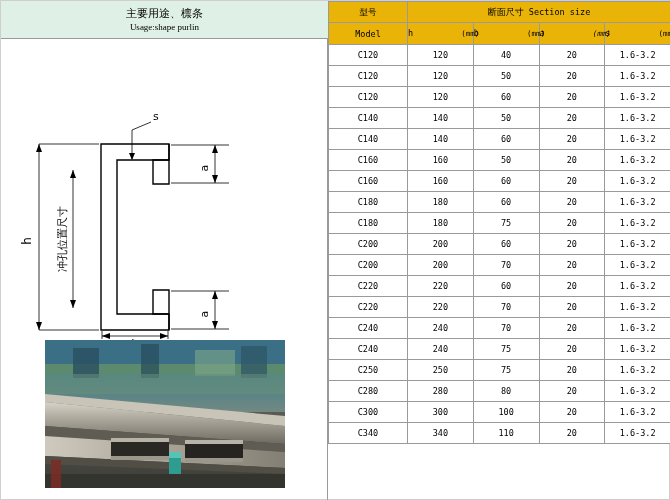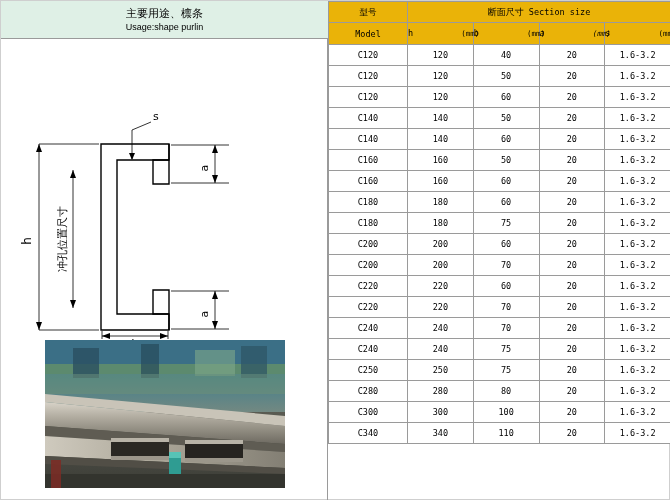--- a/index.html
+++ b/index.html
@@ -49,21 +49,21 @@
   #usage-header .cn {
     font-size: 11px;
     color: #000;
     line-height: 14px;
     font-family: "DejaVu Sans", sans-serif;
   }
   #usage-header .en {
     font-size: 9px;
     color: #000;
     line-height: 12px;
-    font-family: Liberation Sans, sans-serif;
+    font-family: Liberation Serif, serif;
   }
 
   
   #drawing {
     position: absolute;
     left: 0;
     top: 39px;
     width: 326px;
     height: 300px;
     background: #ffffff;

